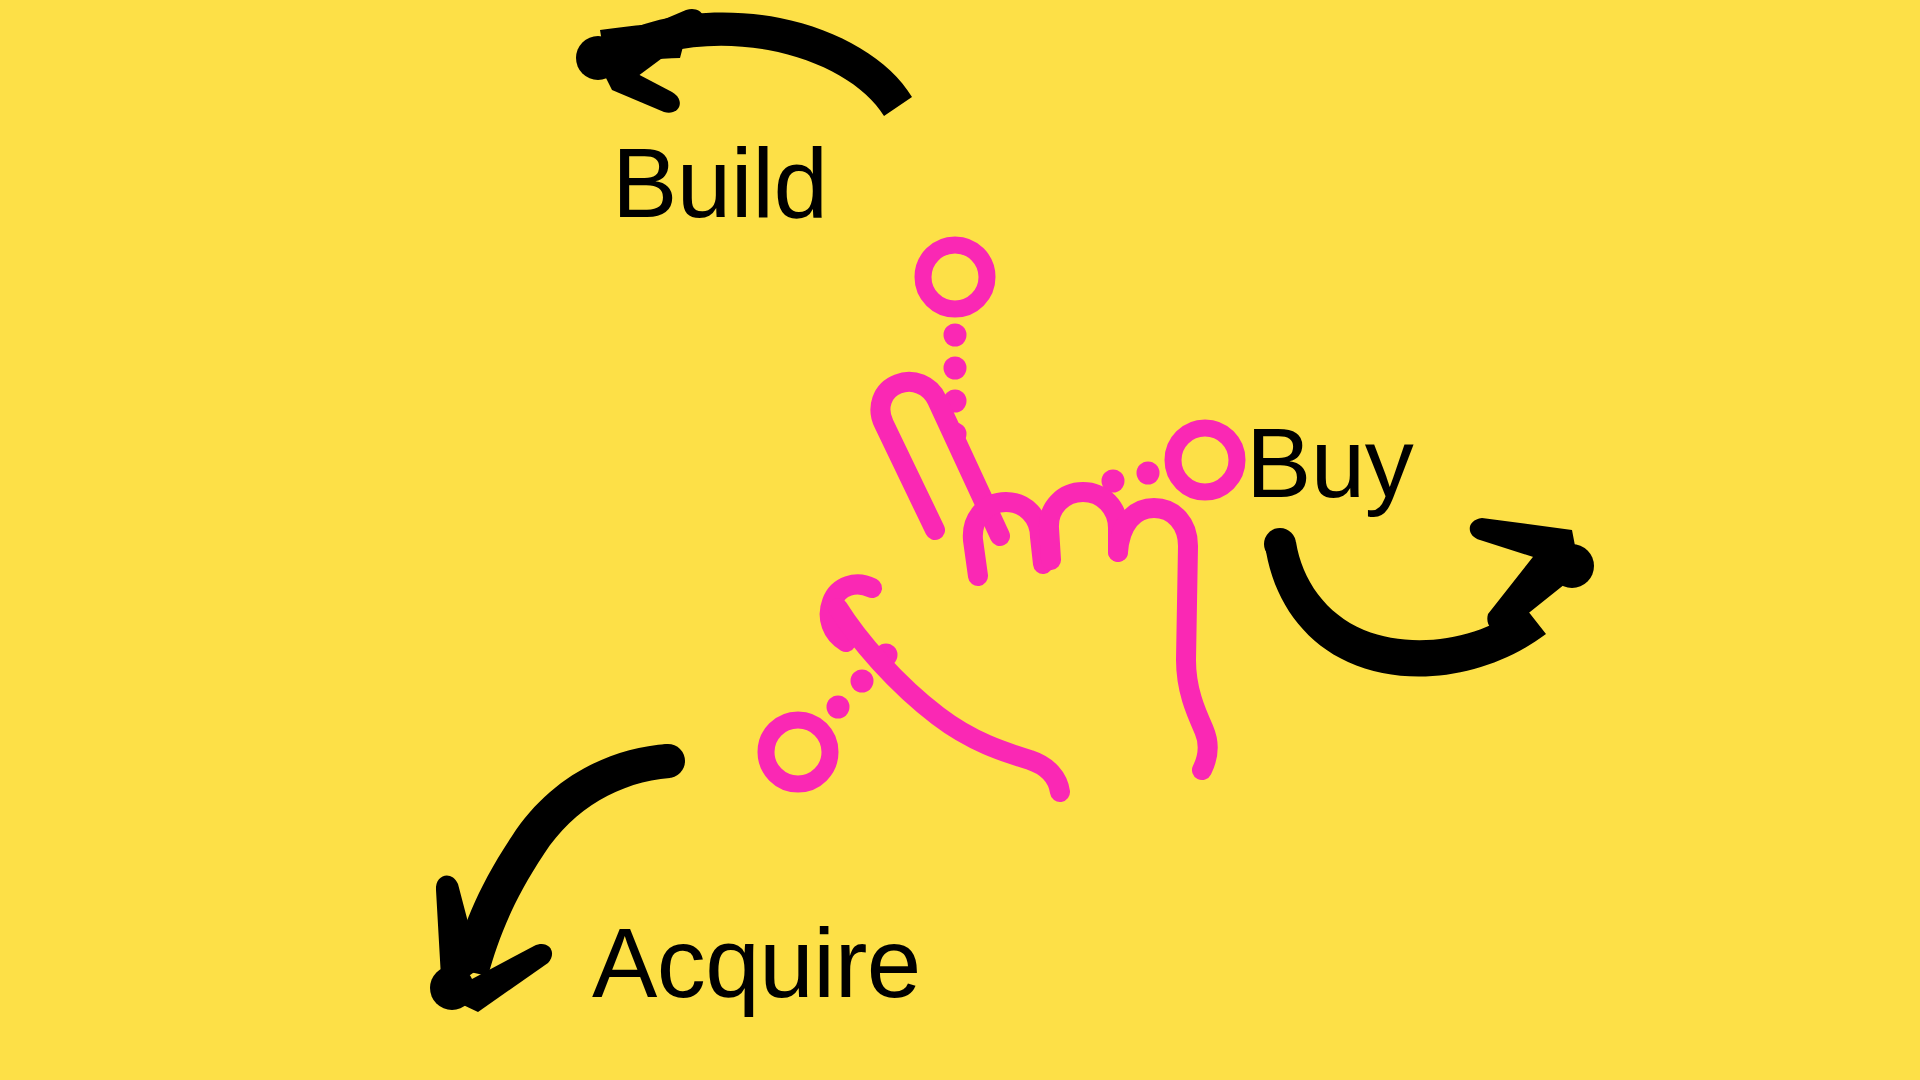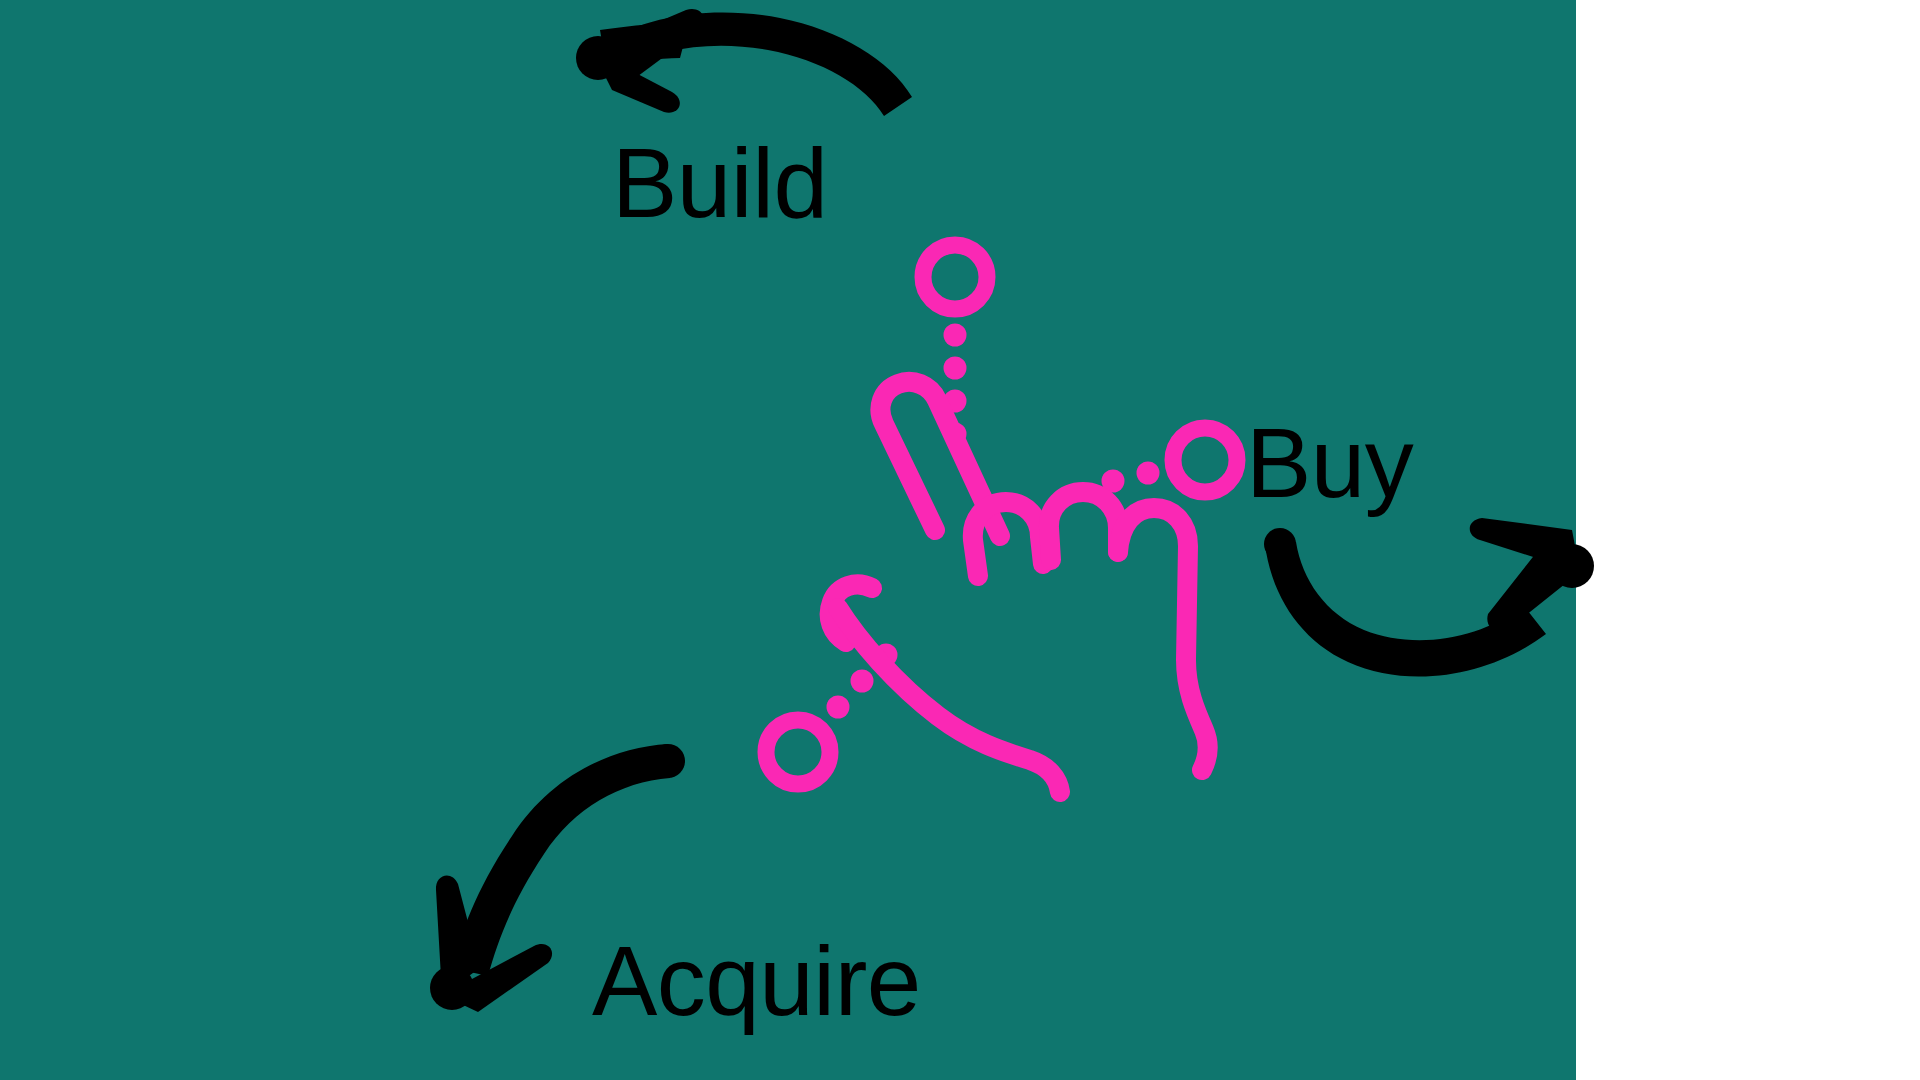--- a/index.html
+++ b/index.html
@@ -9,23 +9,23 @@
     background: #ffffff;
     width: 1920px;
     height: 1080px;
     overflow: hidden;
   }
   body {
     font-family: "Liberation Sans", sans-serif;
   }
   #canvas-root {
     position: relative;
-    width: 1576px;
+    width: 1920px;
     height: 1080px;
-    background: #0f766e;
+    background: #fde047;
   }
   #diagram-svg {
     position: absolute;
     top: 0;
     left: 0;
     width: 1920px;
     height: 1080px;
     display: block;
   }
   .option-label {
@@ -45,21 +45,20 @@
   }
   #label-buy {
     left: 1246px;
     top: 414px;
     font-size: 98px;
   }
   #label-acquire {
     left: 592px;
     top: 914px;
     font-size: 98px;
-    margin-top: 18px;
   }
 </style>
 </head>
 <body>
 
 <div id="canvas-root">
 
   <svg id="diagram-svg" viewBox="0 0 1920 1080" xmlns="http://www.w3.org/2000/svg">
 
     <g fill="#000000">

